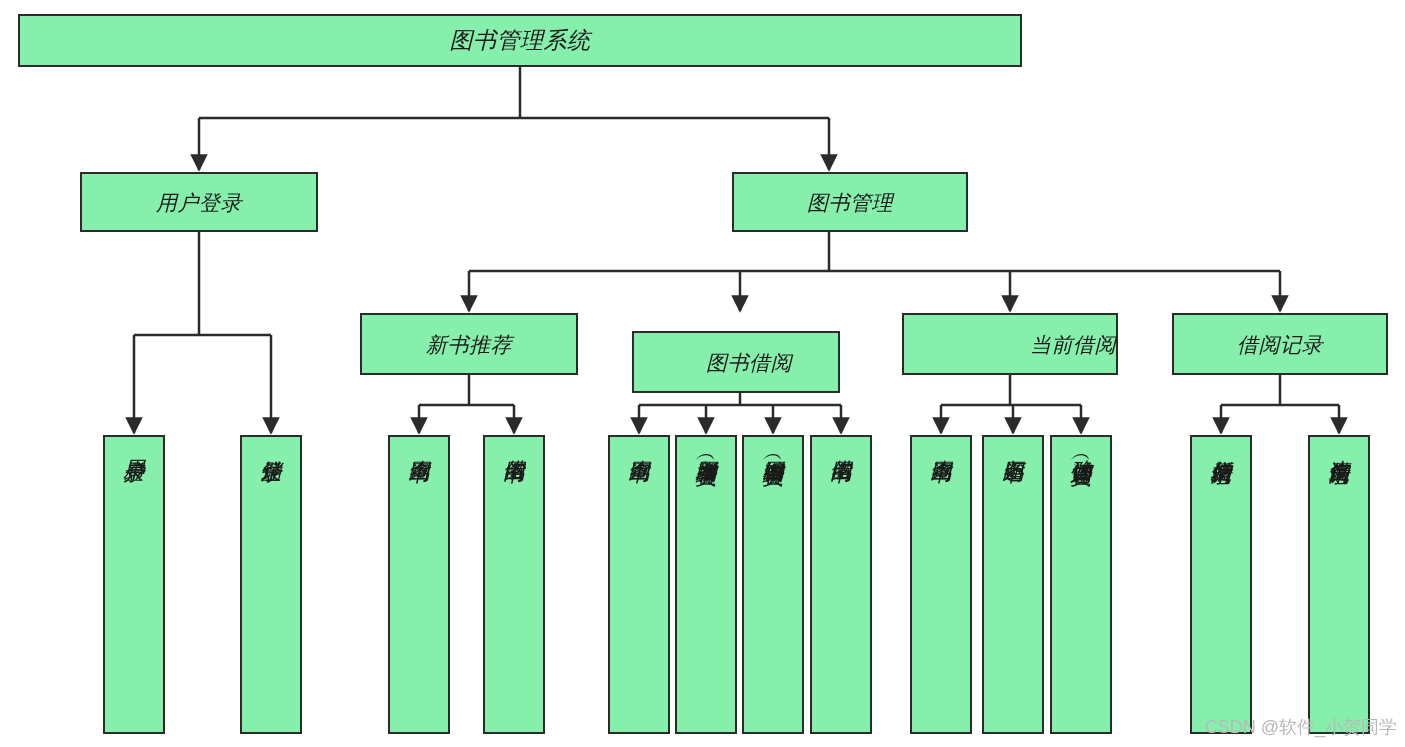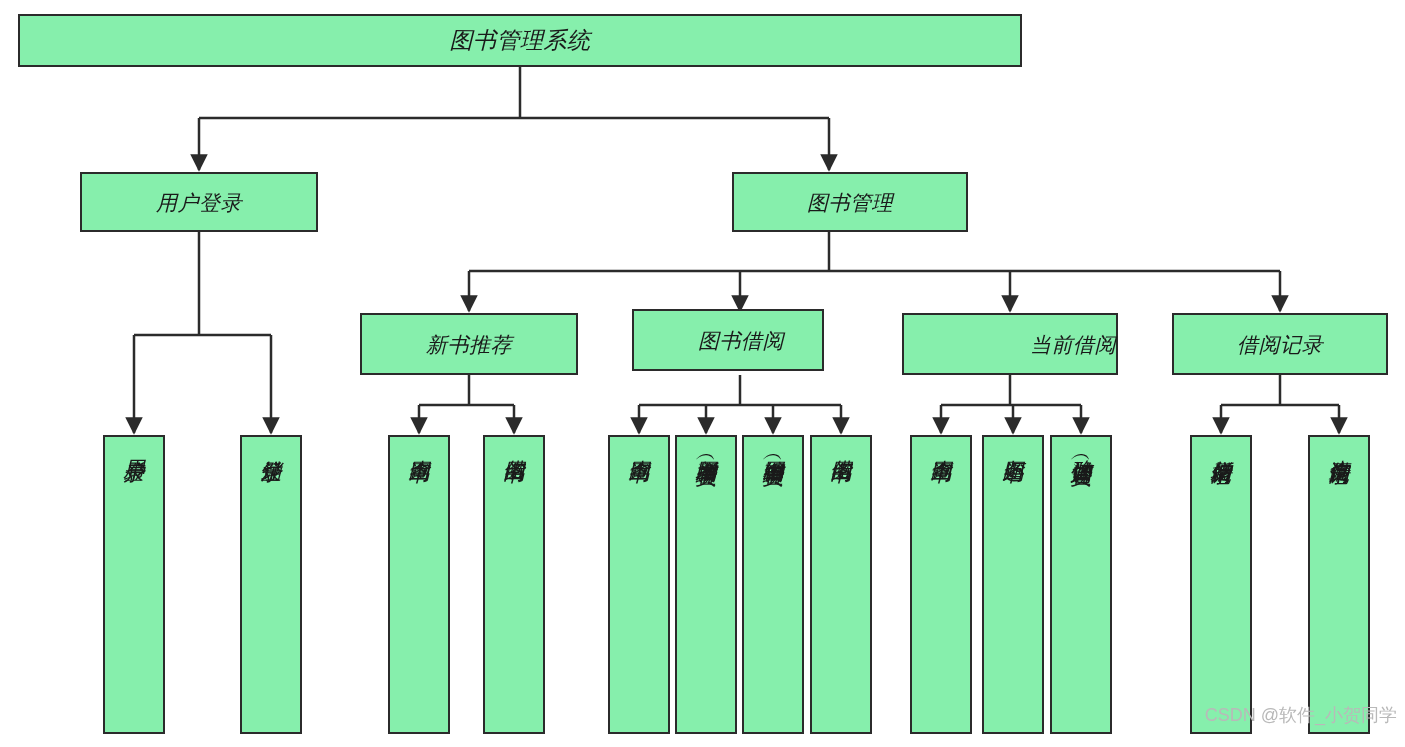--- a/index.html
+++ b/index.html
@@ -56,21 +56,21 @@
     text-orientation: upright;
     font-size: 21px;
     line-height: 1.12;
     letter-spacing: 1px;
     white-space: nowrap;
   }
   .node.root .label { font-size: 23px; }
   .watermark {
     position: absolute;
     right: 8px;
-    bottom: 20px;
+    bottom: 8px;
     font-size: 18px;
     color: #b9b9b9;
     white-space: nowrap;
     user-select: none;
   }
 </style>
 </head>
 <body>
 
 <div id="canvas">
@@ -132,21 +132,21 @@
   <div class="node horiz" id="node-user-login" style="left: 80px; top: 172px; width: 238px; height: 60px;">
     <span class="label">用户登录</span>
   </div>
   <div class="node horiz" id="node-book-manage" style="left: 712px; top: 172px; width: 236px; height: 60px; margin-left: 20px;">
     <span class="label">图书管理</span>
   </div>
 
   <div class="node horiz" id="node-new-book-recommend" style="left: 360px; top: 313px; width: 218px; height: 62px;">
     <span class="label">新书推荐</span>
   </div>
-  <div class="node horiz" id="node-book-borrow" style="left: 632px; top: 309px; width: 192px; height: 62px; padding-left: 26px;">
+  <div class="node horiz" id="node-book-borrow" style="left: 632px; top: 331px; width: 208px; height: 62px; padding-left: 26px;">
     <span class="label">图书借阅</span>
   </div>
   <div class="node horiz" id="node-current-borrow" style="left: 902px; top: 313px; width: 216px; height: 62px; justify-content: flex-end;">
     <span class="label">当前借阅</span>
   </div>
   <div class="node horiz" id="node-borrow-record" style="left: 1172px; top: 313px; width: 216px; height: 62px;">
     <span class="label">借阅记录</span>
   </div>
 
   <div class="node vert" id="leaf-0" style="left: 103px; top: 435px; width: 62px; height: 299px;">

